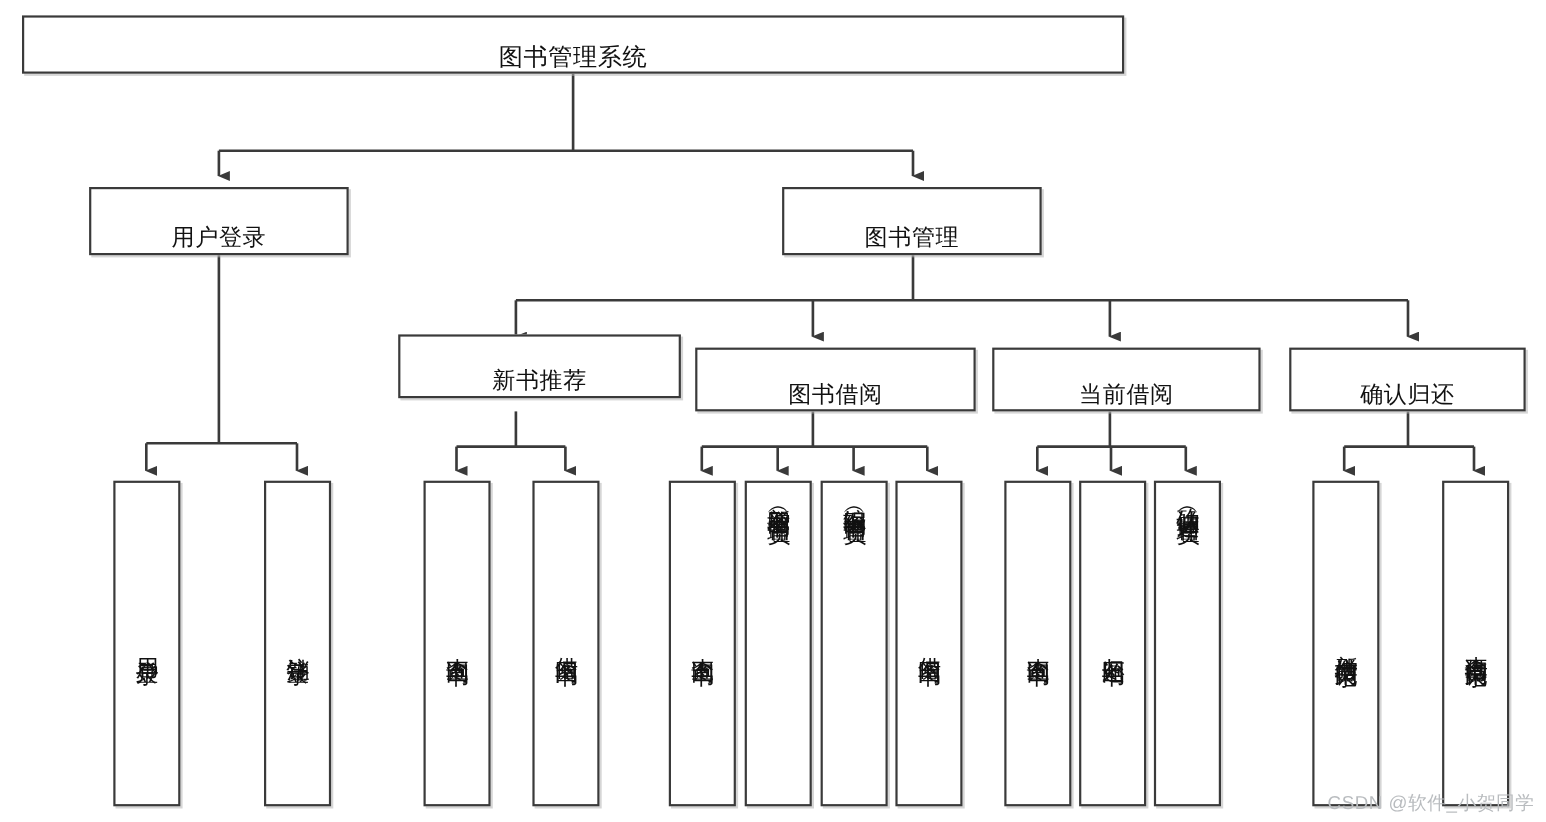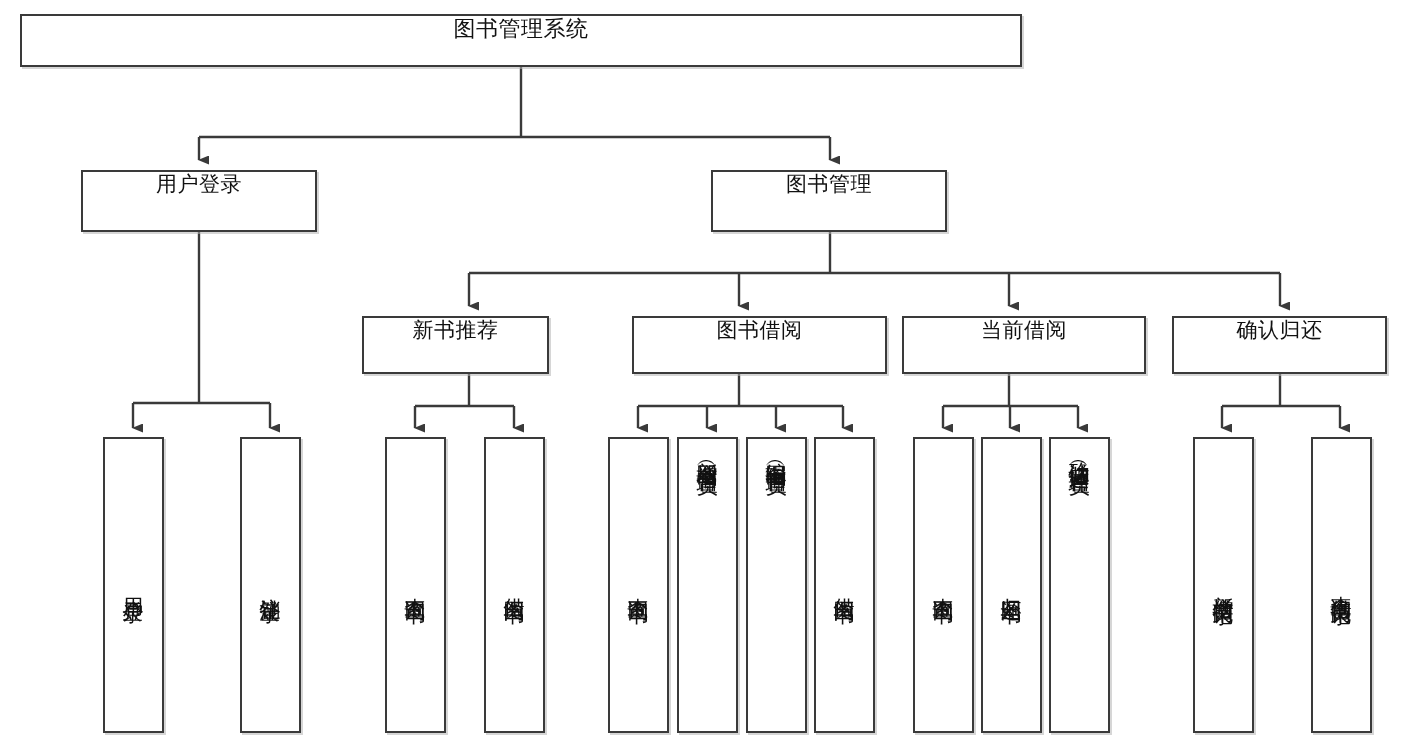--- a/index.html
+++ b/index.html
@@ -26,21 +26,21 @@
     height: 747px;
     pointer-events: none;
   }
   .node {
     position: absolute;
     box-sizing: border-box;
     background: #ffffff;
     border: 2px solid #3a3a3a;
     box-shadow: 2px 2px 0 rgba(180,180,180,0.55);
     display: flex;
-    align-items: flex-start;
+    align-items: flex-end;
     justify-content: center;
     overflow: hidden;
   }
   .node .node-label {
     color: #111111;
     white-space: pre;
     text-align: center;
     line-height: 1.18;
   }
   
@@ -140,21 +140,21 @@
     <span class="node-label">图书管理系统</span>
   </div>
 
   <div class="node horiz" style="left:81px; top:170px; width:236px; height:62px;">
     <span class="node-label">用户登录</span>
   </div>
   <div class="node horiz" style="left:711px; top:170px; width:236px; height:62px;">
     <span class="node-label">图书管理</span>
   </div>
 
-  <div class="node horiz" style="left:362px; top:316px; width:187px; height:58px;">
+  <div class="node horiz" style="left:362px; top:304px; width:257px; height:58px;">
     <span class="node-label">新书推荐</span>
   </div>
   <div class="node horiz" style="left:632px; top:316px; width:255px; height:58px;">
     <span class="node-label">图书借阅</span>
   </div>
   <div class="node horiz" style="left:902px; top:316px; width:244px; height:58px;">
     <span class="node-label">当前借阅</span>
   </div>
   <div class="node horiz" style="left:1172px; top:316px; width:215px; height:58px;">
     <span class="node-label">确认归还</span>
@@ -197,14 +197,15 @@
     <span class="node-label">确认归还（管理员）</span>
   </div>
 
   <div class="node vert" style="left:1193px; top:437px; width:61px; height:296px;">
     <span class="node-label">新增借阅记录</span>
   </div>
   <div class="node vert" style="left:1311px; top:437px; width:61px; height:296px;">
     <span class="node-label">查询借阅记录</span>
   </div>
 
+  <div id="watermark">CSDN @软件_小贺同学</div>
 
 </div>
 
 </body></html>

